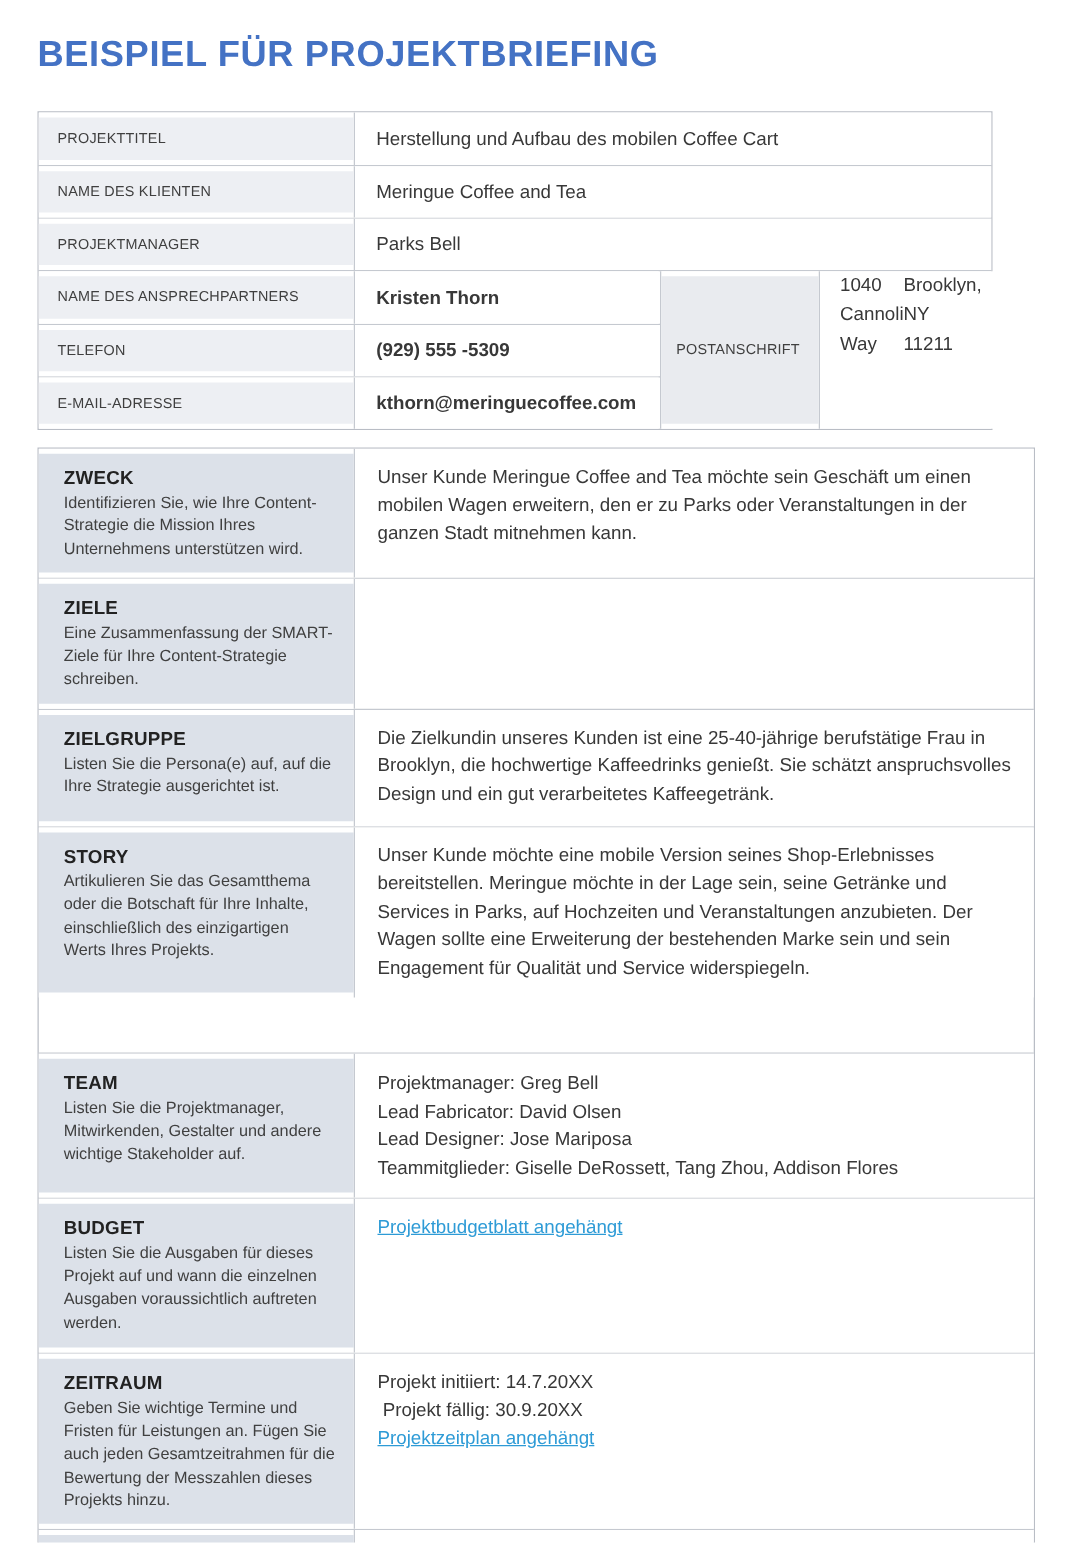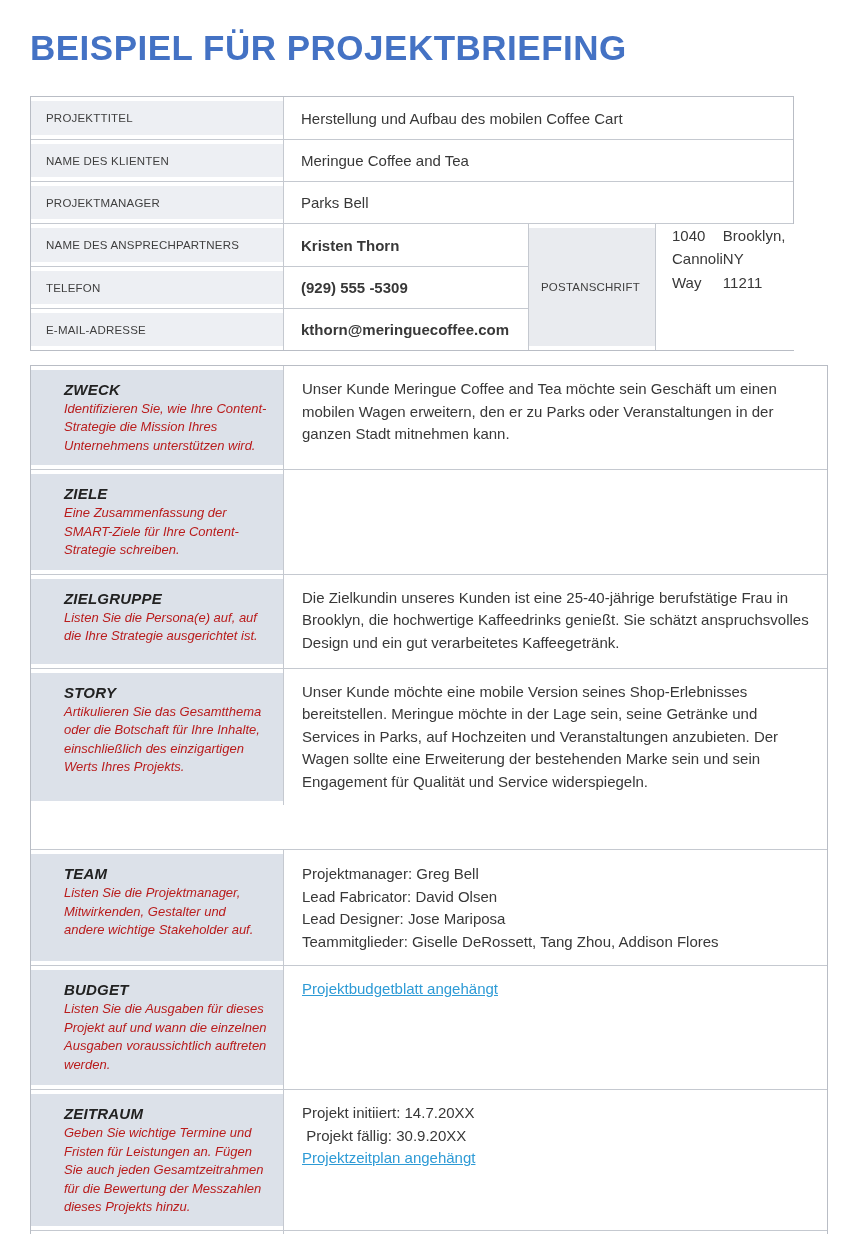--- a/index.html
+++ b/index.html
@@ -15,21 +15,21 @@
   }
   *{box-sizing:border-box;margin:0;padding:0;}
   html,body{background:#ffffff;}
   body{
     width:858px;height:1234px;margin:0 auto;overflow:hidden;
     font-family:"Liberation Sans","DejaVu Sans",sans-serif;
     color:var(--text);
   }
   .page{padding:24px 30px 0 30px;}
   .page-title{
-    font-size:35px;font-weight:bold;color:var(--title-blue);
+    font-size:29px;font-weight:bold;color:var(--title-blue);
     letter-spacing:.5px;margin:4px 0 28px 0;
   }
   
   .info-table{border:1px solid var(--outer);width:764px;}
   .info-row{display:flex;height:42px;border-top:1px solid var(--line);}
   .info-row:first-child{border-top:none;}
   .label-cell{
     width:253px;flex:0 0 253px;border-right:1px solid var(--line);
     background:#fff;padding:4px 0;display:flex;
   }
@@ -60,27 +60,27 @@
   }
   
   .section-table{border:1px solid var(--outer);width:798px;margin-top:14px;}
   .section-row{display:flex;border-top:1px solid var(--line);}
   .section-row:first-child{border-top:none;}
   .section-label{
     width:253px;flex:0 0 253px;border-right:1px solid var(--line);
     background:#fff;padding:4px 0;display:flex;
   }
   .section-label .bg{
-    flex:1;background:var(--section-label-bg);padding:11px 15px 10px 33px;font-style:italic;
+    flex:1;background:var(--section-label-bg);padding:11px 15px 10px 20px;
   }
   .section-heading{
     font-size:15px;font-weight:bold;color:#222;letter-spacing:.2px;
   }
   .section-desc{
-    font-size:13px;line-height:1.42;color:#b91c1c;margin-top:2px;
+    font-size:13px;line-height:1.42;color:#404040;margin-top:2px;
   }
   .section-content{
     flex:1;background:#fff;display:flex;flex-direction:column;
     padding:12px 18px;
     font-size:15px;line-height:1.5;color:#383838;
   }
   .section-content .line{white-space:pre-wrap;}
   .doc-link{
     color:var(--link-blue);text-decoration:underline;cursor:pointer;
     font-size:15px;width:max-content;

